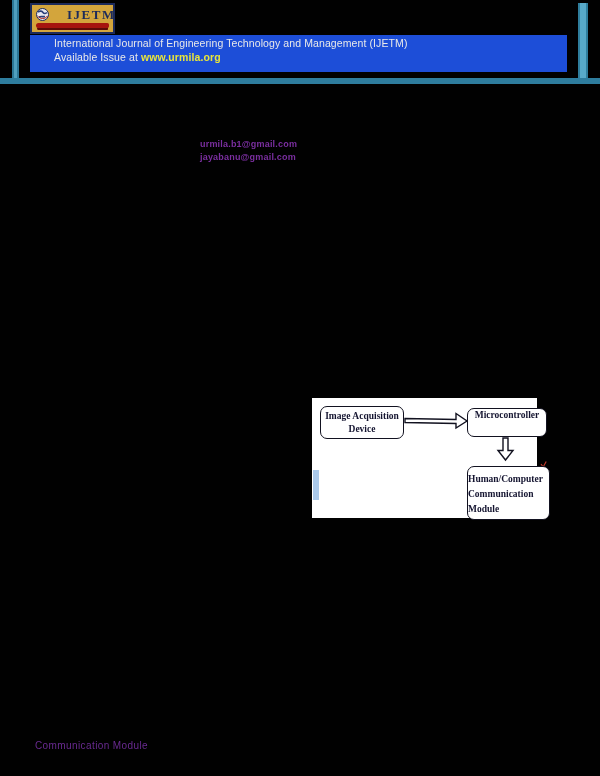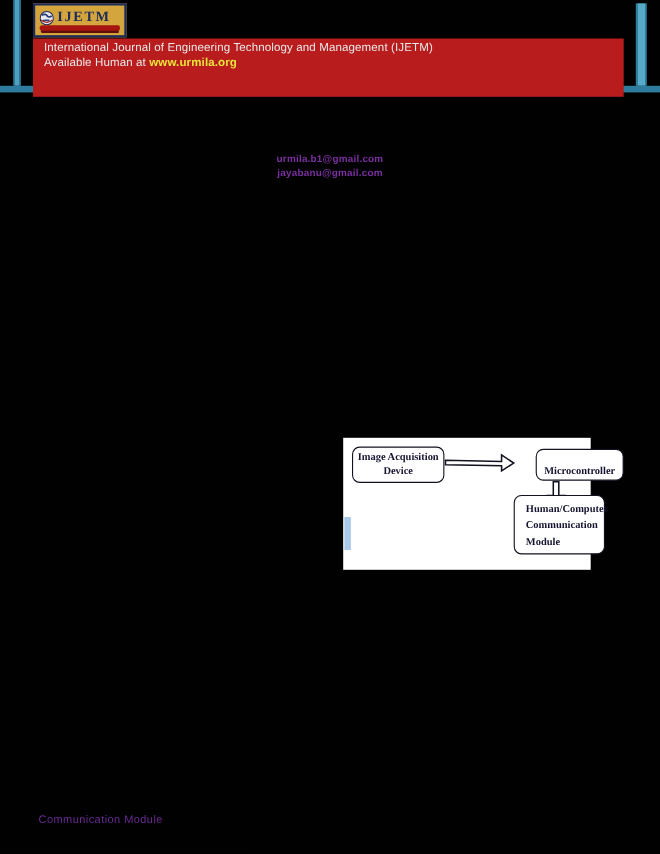--- a/index.html
+++ b/index.html
@@ -10,52 +10,52 @@
   .v-bar{position:absolute;top:0;width:10px;height:78px;
          background:linear-gradient(90deg,#2f7e9d 0 2px,#58aac9 2px 8px,#2f7e9d 8px 10px);}
   .v-bar.left{left:12px;width:7px;
          background:linear-gradient(90deg,#2c7796 0 2px,#4f9fbe 2px 5px,#2c7796 5px 7px);}
   .v-bar.right{left:578px;top:3px;height:75px;}
   .teal-rule{position:absolute;left:0;top:78px;width:600px;height:6px;background:#2e7d9e;}
 
   
   .logo{position:absolute;left:30px;top:3px;width:85px;height:31px;background:#d3a53c;
         border:2px solid #1c2a5a;box-sizing:border-box;}
-  .logo-row{display:flex;align-items:flex-end;gap:3px;padding:2px 0 0 4px;}
+  .logo-row{display:flex;align-items:flex-start;gap:18px;padding:2px 0 0 4px;}
   .logo-title{color:#1c2a5a;font-weight:bold;font-size:13px;letter-spacing:1.5px;
         font-family:"Liberation Serif",serif;}
   .globe{width:13px;height:13px;display:inline-block;}
   .book-bar{position:absolute;left:4px;bottom:4px;width:73px;height:5px;background:#a6150f;
         border-radius:3px 2px 2px 3px;box-shadow:0 3px 0 -1px #5e0d08;}
 
   
-  .banner{position:absolute;left:30px;top:35px;width:537px;height:53px;background:#b91c1c;
-        color:#e9e9e9;font-size:10.5px;line-height:13.5px;padding:2px 0 0 10px;
+  .banner{position:absolute;left:30px;top:35px;width:537px;height:37px;background:#1d4ed8;
+        color:#e9e9e9;font-size:10.5px;line-height:13.5px;padding:2px 0 0 24px;
         box-sizing:border-box;letter-spacing:.1px;filter:blur(.2px);}
   .site-link{color:#e9e53a;text-decoration:none;font-weight:bold;margin-left:3px;cursor:pointer;}
 
   
-  .email{position:absolute;left:200px;width:200px;text-align:center;display:block;
+  .email{position:absolute;left:200px;width:200px;text-align:left;display:block;
         color:#7b2fa0;font-weight:bold;font-size:9px;letter-spacing:.2px;
         filter:blur(.45px);text-decoration:none;cursor:pointer;}
   .email.e1{top:139px;}
   .email.e2{top:152px;}
 
   
   .figure-panel{position:absolute;left:312px;top:398px;width:225px;height:120px;background:#fff;}
   .blue-accent{position:absolute;left:1px;top:72px;width:6px;height:30px;background:#aac9ea;}
   .arrows{position:absolute;left:0;top:0;width:248px;height:120px;}
   .fig-box{position:absolute;border:1.6px solid #121220;border-radius:7px;box-sizing:border-box;
         background:#fff;color:#141430;font-family:"Liberation Serif",serif;font-weight:bold;
         font-size:9.5px;line-height:13px;filter:blur(.25px);}
   .box1{left:8px;top:8px;width:84px;height:33px;text-align:center;
         display:flex;align-items:center;justify-content:center;padding:1px 2px;}
-  .box2{left:155px;top:10px;width:80px;height:29px;display:flex;align-items:flex-end;
-        justify-content:center;text-align:center;margin-left:20px;}
-  .box3{left:155px;top:52px;width:83px;height:54px;padding:5px 2px 0 10px;line-height:15px;}
+  .box2{left:155px;top:10px;width:80px;height:29px;display:flex;align-items:flex-start;
+        justify-content:center;text-align:center;}
+  .box3{left:155px;top:68px;width:83px;height:54px;padding:5px 2px 0 0;line-height:15px;}
 
   
   .footer-note{position:absolute;left:35px;top:740px;color:#6a2b92;font-weight:normal;
         font-size:10px;letter-spacing:.4px;filter:blur(.5px);text-decoration:none;cursor:pointer;}
 </style>
 </head>
 <body>
 
 <div class="page">
 
@@ -74,21 +74,21 @@
         </svg>
       </span>
       <span class="logo-title">IJETM</span>
     </div>
     <div class="book-bar"></div>
   </div>
 
   <div class="banner">
     <div>International Journal of Engineering Technology and Management (IJETM)</div>
     <div>
-      <span>Available Human at</span><a class="site-link">www.urmila.org</a>
+      <span>Available Issue at</span><a class="site-link">www.urmila.org</a>
     </div>
   </div>
 
   <a class="email e1">urmila.b1@gmail.com</a>
   <a class="email e2">jayabanu@gmail.com</a>
 
   <div class="figure-panel">
     <div class="blue-accent"></div>
 
     <svg class="arrows" viewBox="0 0 248 120">

